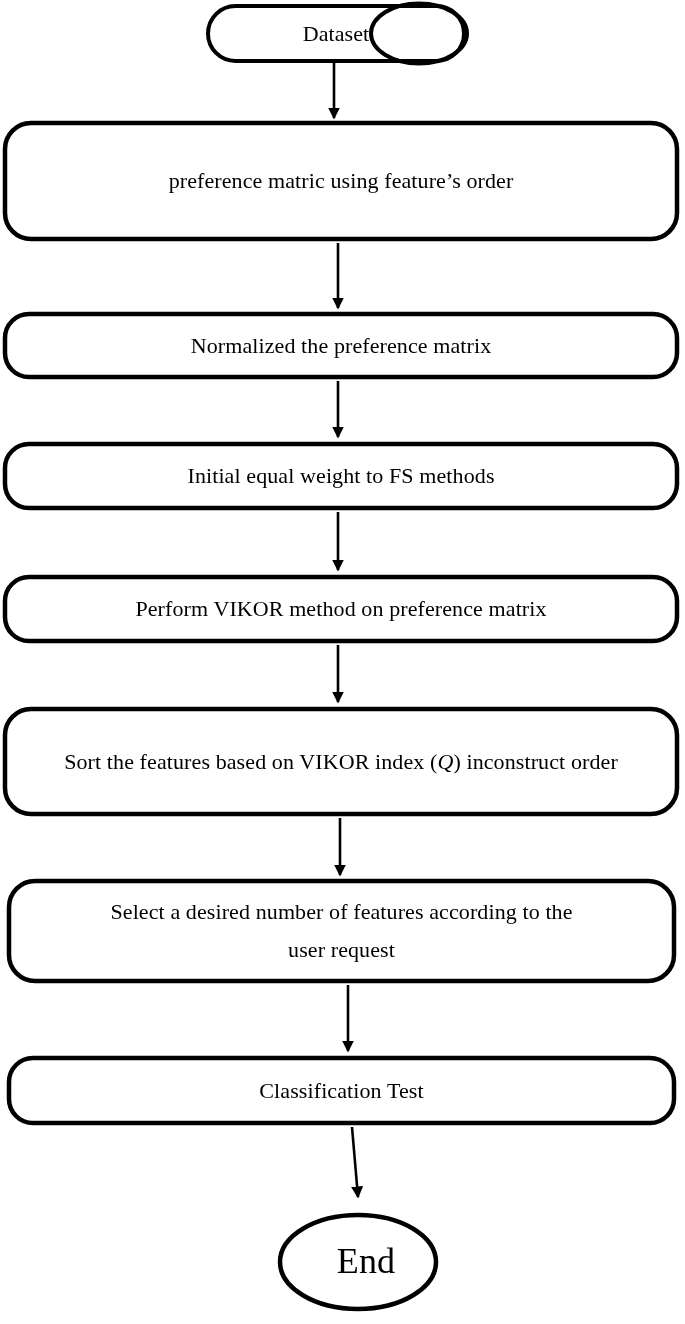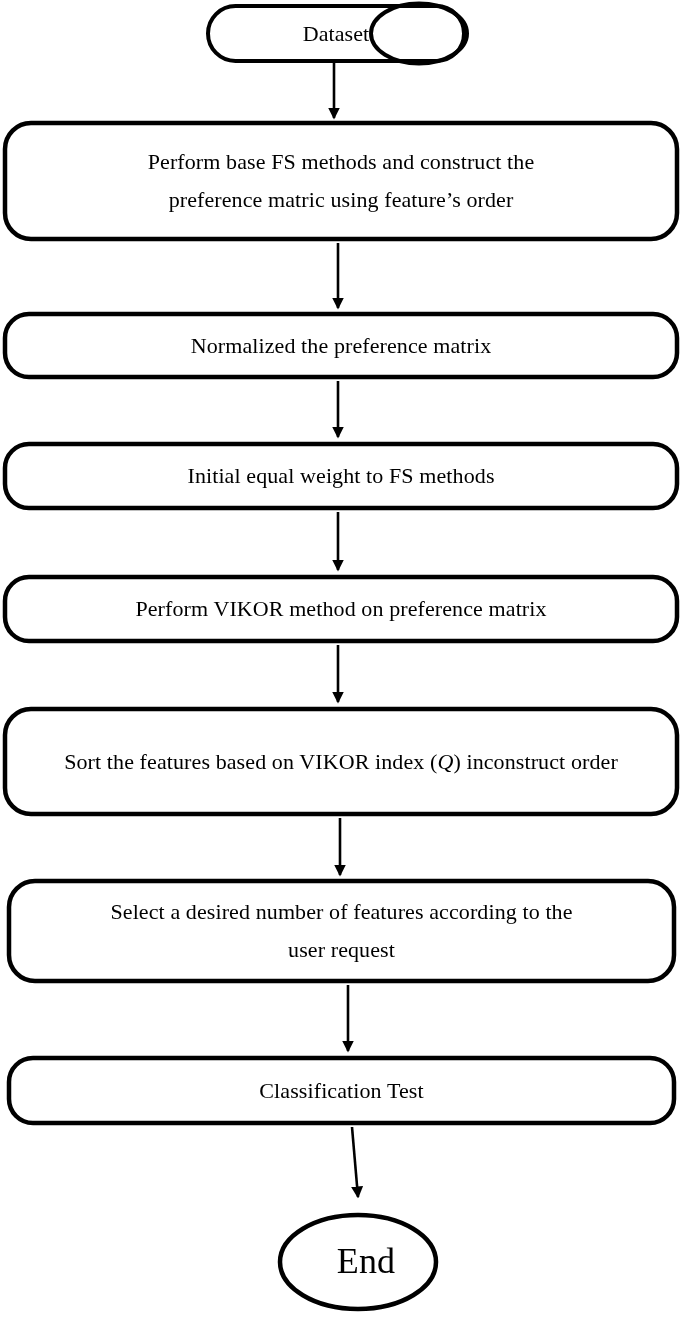--- a/index.html
+++ b/index.html
@@ -97,21 +97,20 @@
     <line x1="352" y1="1127" x2="358" y2="1197" stroke="#000000" stroke-width="2.6" marker-end="url(#arrowhead)"></line>
 
     <ellipse cx="358" cy="1262" rx="78" ry="47" fill="#ffffff" stroke="#000000" stroke-width="4.5"></ellipse>
   </svg>
 
   <div class="node-label" style="left:208px; top:6px; width:256px; height:55px;">
     <span class="ln">Dataset</span>
   </div>
 
   <div class="node-label" style="left:5px; top:123px; width:672px; height:116px; flex-direction:column;">
-    <span class="ln">Perform base FS methods and construct the</span>
     <span class="ln">preference matric using feature’s order</span>
   </div>
 
   <div class="node-label" style="left:5px; top:314px; width:672px; height:63px;text-align:right;">
     <span class="ln">Normalized the preference matrix</span>
   </div>
 
   <div class="node-label" style="left:5px; top:444px; width:672px; height:64px;">
     <span class="ln">Initial equal weight to FS methods</span>
   </div>

